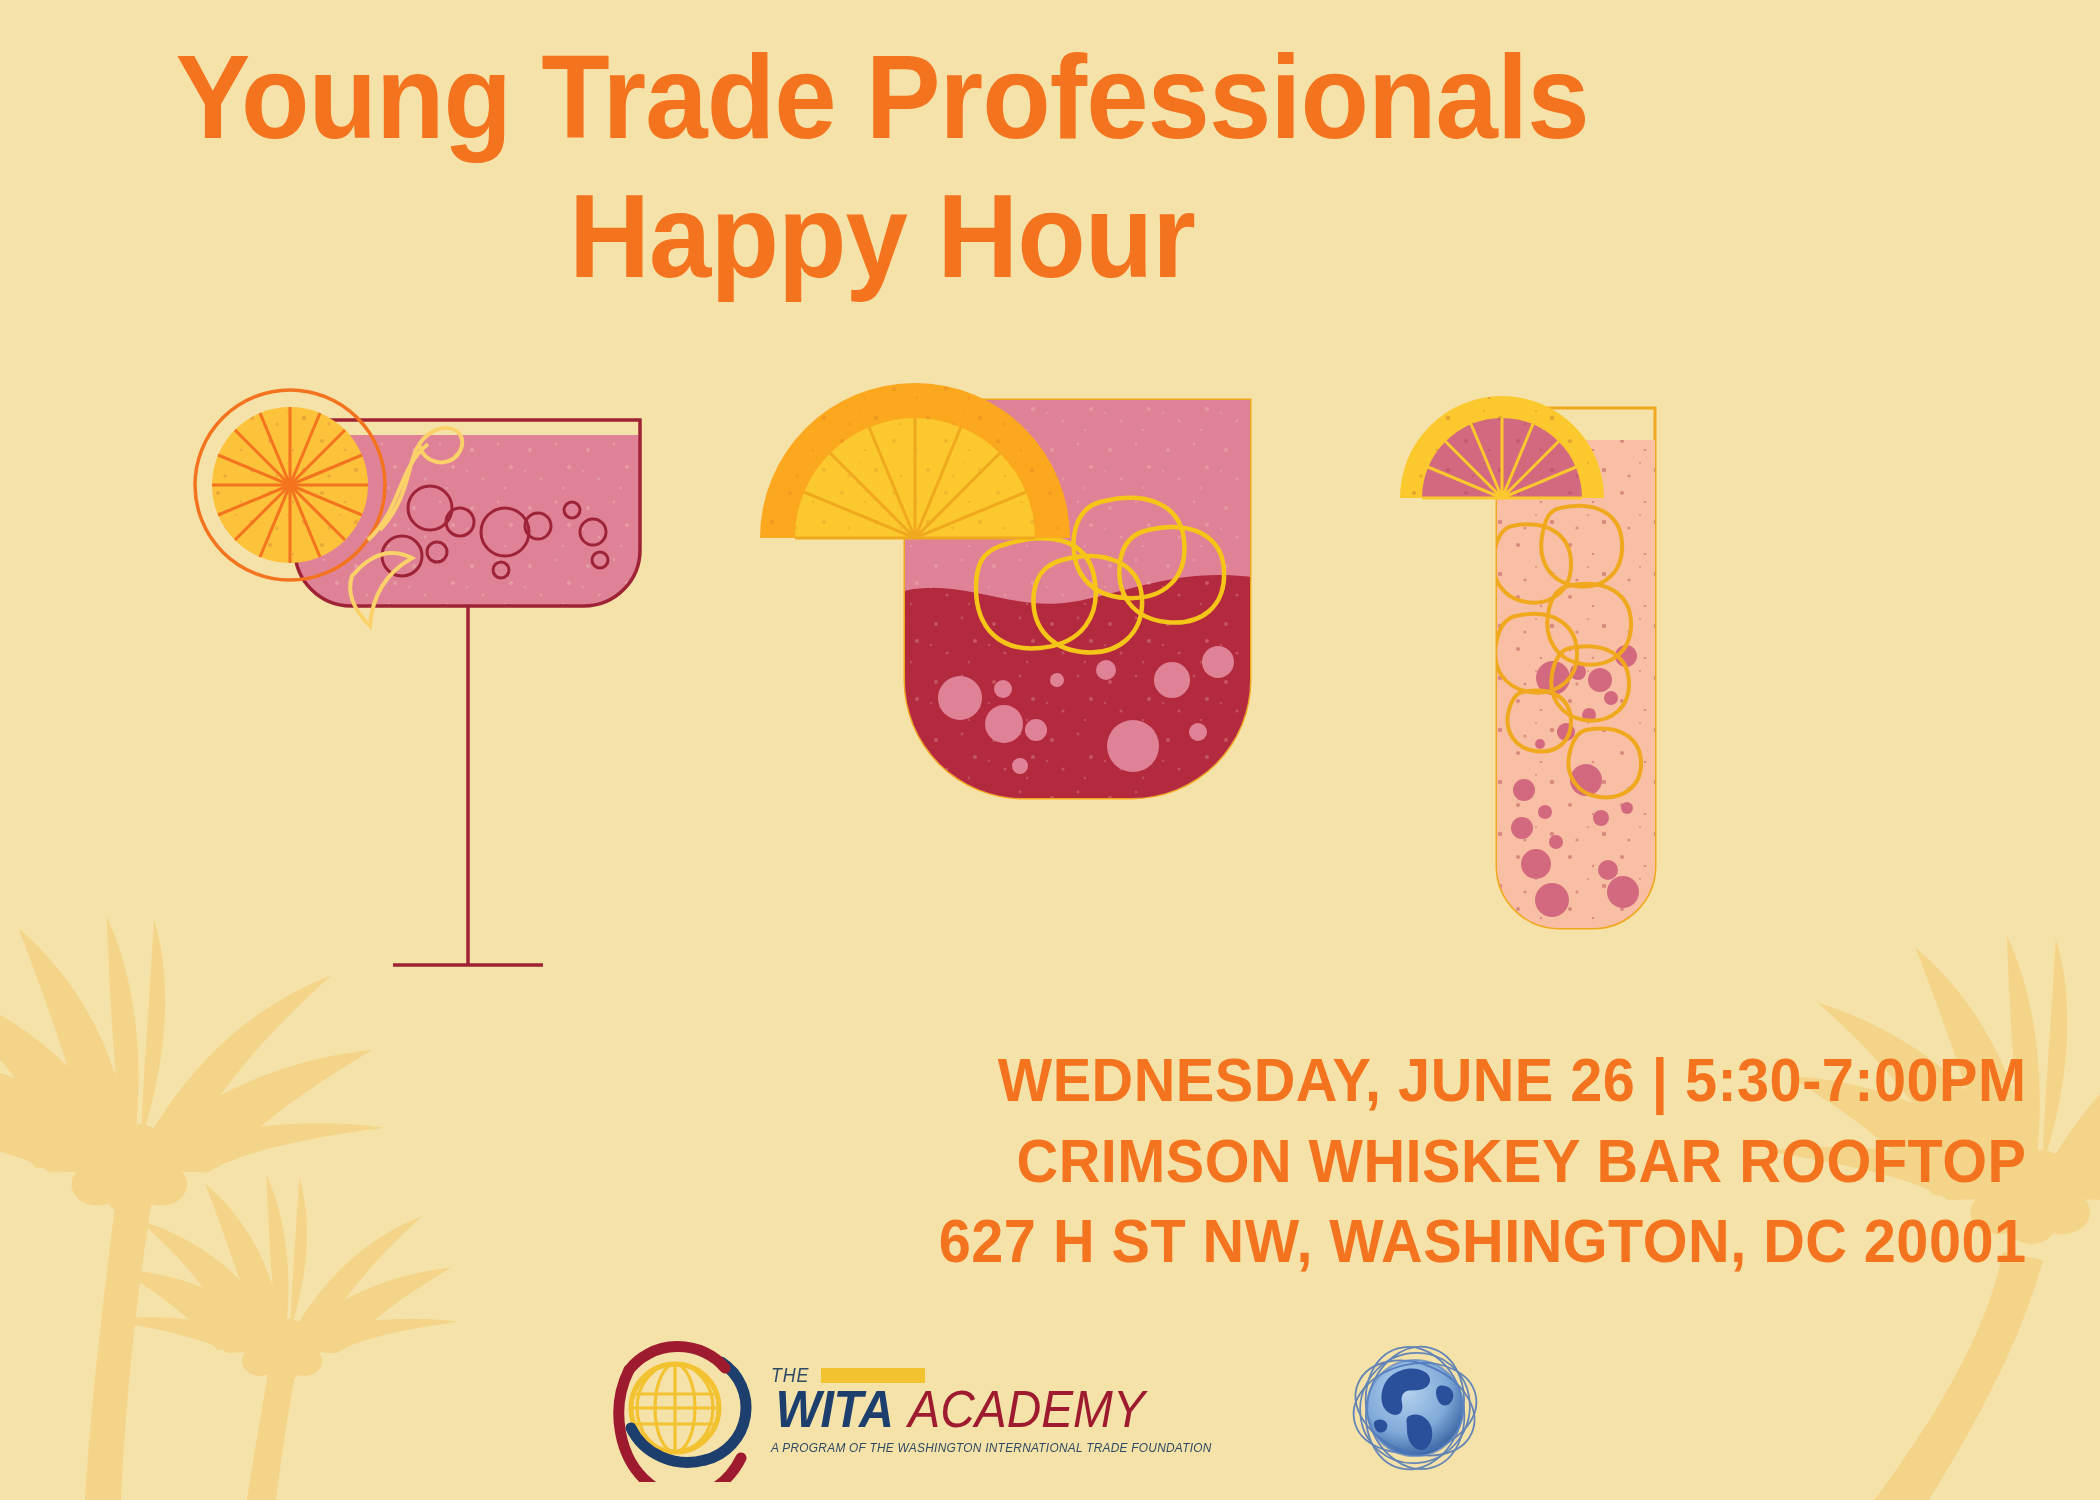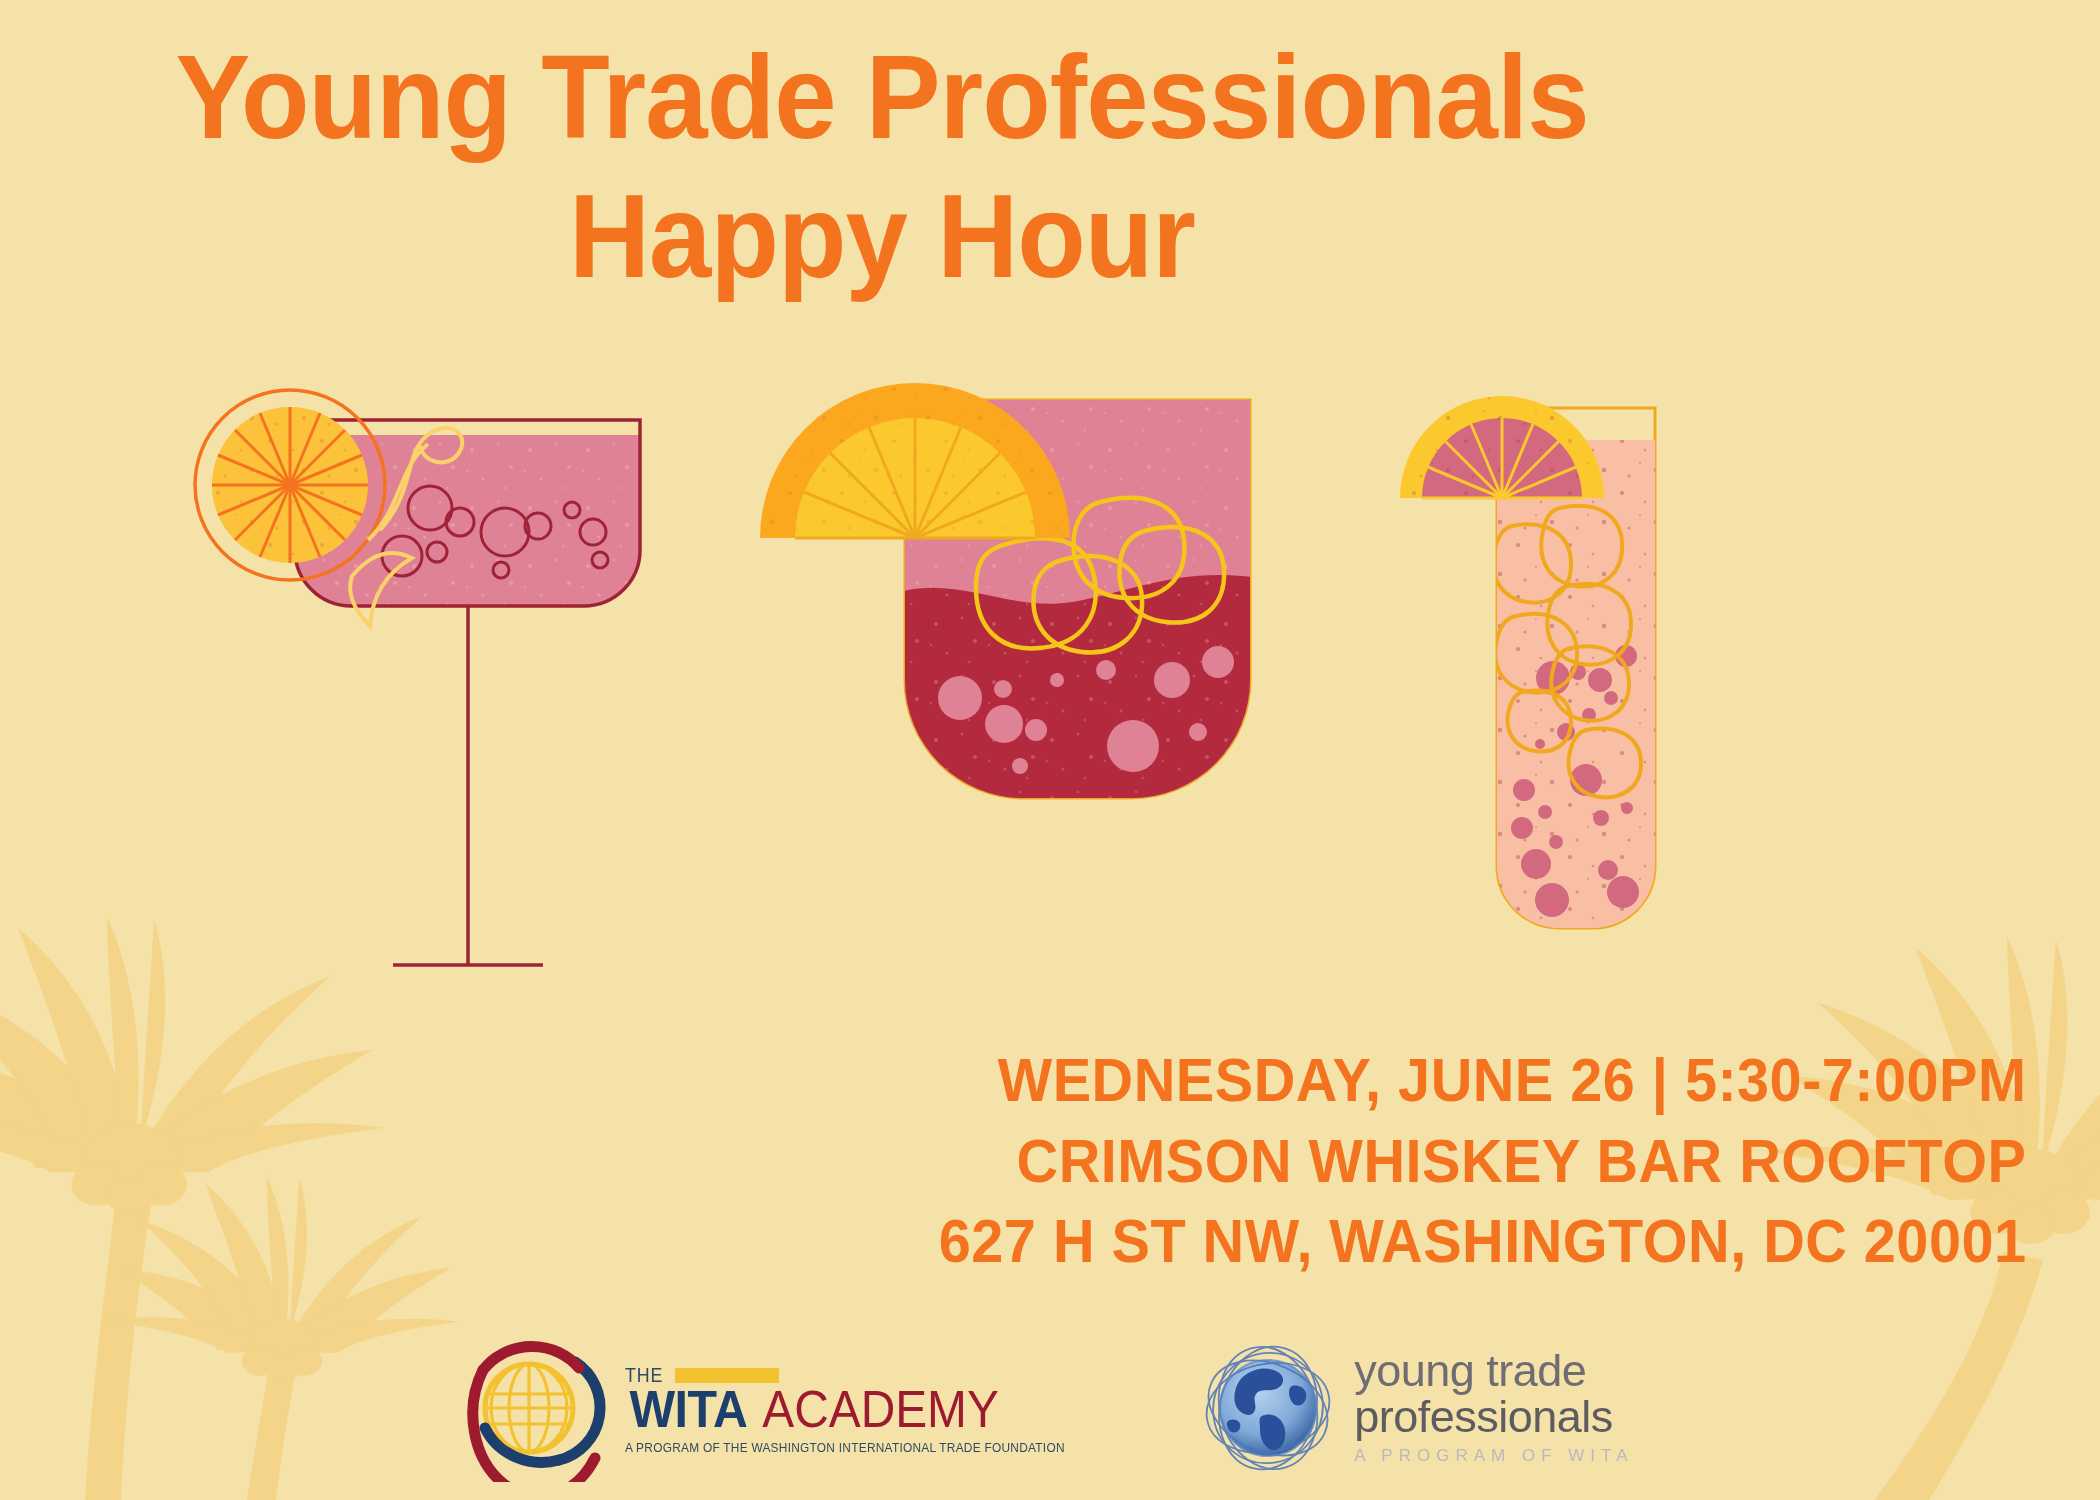--- a/index.html
+++ b/index.html
@@ -45,21 +45,21 @@
     font-size:62px;
     line-height:1.30;
     letter-spacing:0.5px;
     transform:scaleX(0.93);
     white-space:nowrap;
   }
 
   
   .logos{
     position:absolute;top:1322px;left:0;width:2100px;height:170px;
-    display:flex;align-items:center;justify-content:center;gap:76px;z-index:6;
+    display:flex;align-items:center;justify-content:center;gap:76px;z-index:6;font-style:italic;
   }
   .logo-wita{display:flex;align-items:center;gap:8px;}
   .logo-ytp{display:flex;align-items:center;gap:14px;}
 
   .wita-text{display:flex;flex-direction:column;justify-content:center;}
   .wita-row1{display:flex;align-items:flex-end;gap:5px;height:26px;}
   .wita-the{
     color:#2e4a63;font-size:21px;font-weight:normal;letter-spacing:1px;
     transform:scaleX(0.85);transform-origin:left bottom;line-height:1;
   }
@@ -383,21 +383,16 @@
         </g>
         <g fill="none" stroke="#4a74b8" stroke-width="1.8" opacity=".85">
           <ellipse cx="68" cy="76" rx="48" ry="62" transform="rotate(14 68 76)"></ellipse>
           <ellipse cx="68" cy="76" rx="48" ry="62" transform="rotate(-16 68 76)"></ellipse>
           <ellipse cx="68" cy="76" rx="62" ry="44" transform="rotate(24 68 76)"></ellipse>
           <ellipse cx="68" cy="76" rx="62" ry="44" transform="rotate(-12 68 76)"></ellipse>
           <ellipse cx="68" cy="76" rx="54" ry="56" transform="rotate(40 68 76)"></ellipse>
         </g>
         <circle cx="68" cy="76" r="48" fill="none" stroke="#5b85c4" stroke-width="2.2" opacity=".7"></circle>
       </svg>
-      <div class="ytp-text">
-        <div class="ytp-l1">young trade</div>
-        <div class="ytp-l2">professionals</div>
-        <div class="ytp-sub">A PROGRAM OF WITA</div>
-      </div>
     </div>
 
   </div>
 </div>
 
 </body></html>

